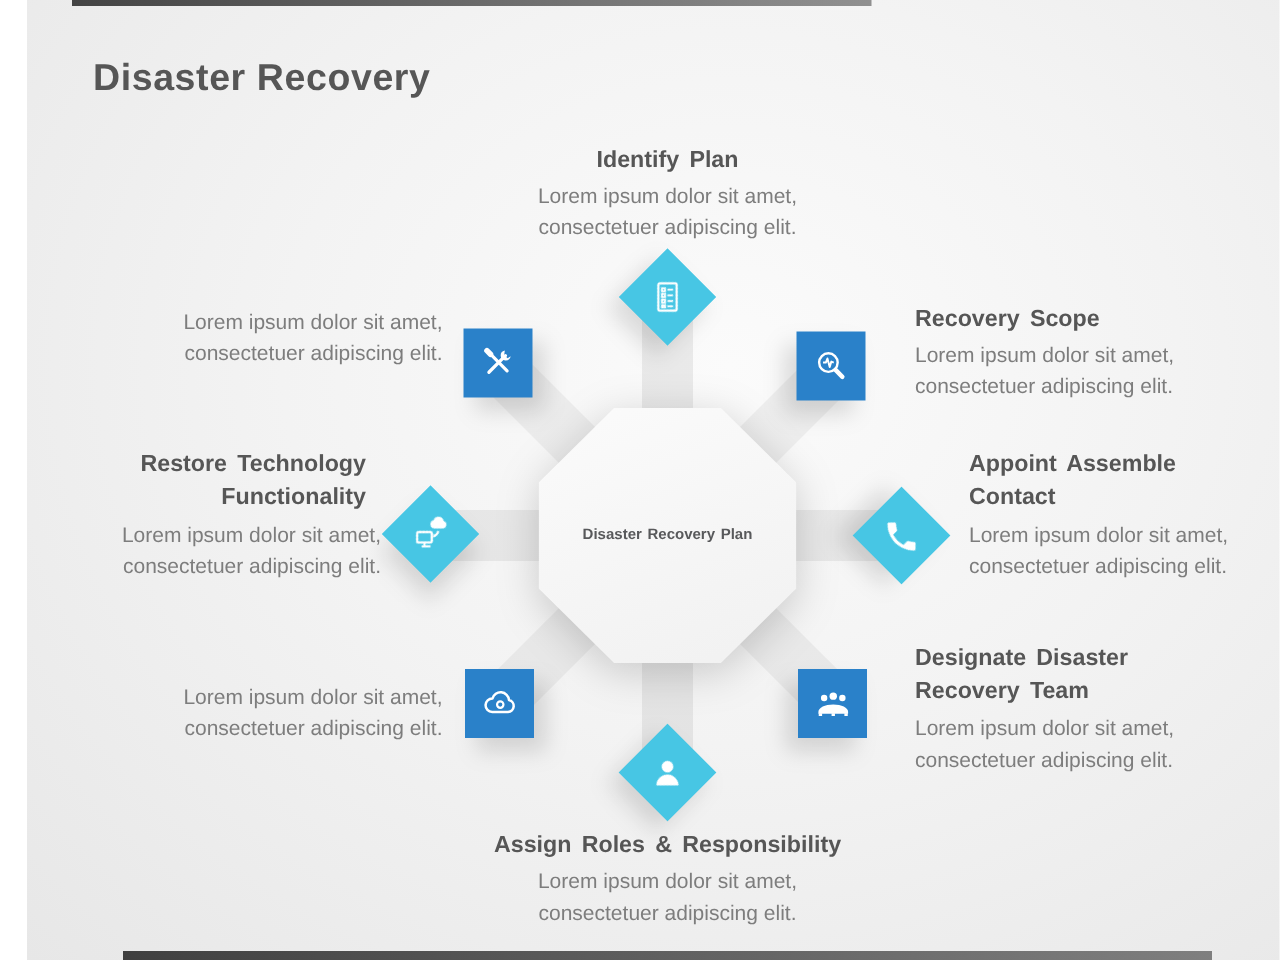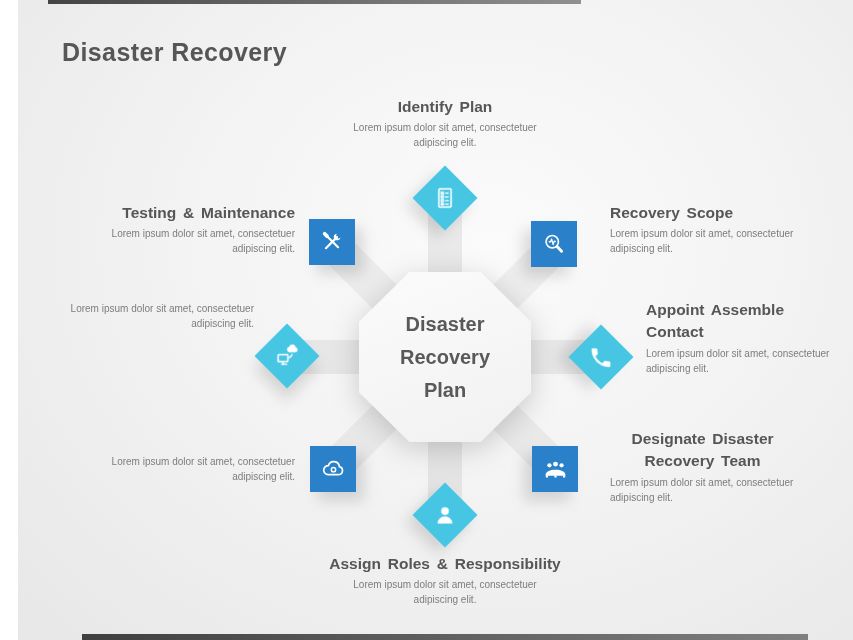--- a/index.html
+++ b/index.html
@@ -30,38 +30,38 @@
     position:absolute;left:341px;top:272px;width:172px;height:170px;
     filter:drop-shadow(0 6px 14px rgba(0,0,0,.18));
   }
   .octagon-shape{
     width:100%;height:100%;
     background:linear-gradient(160deg,#fbfbfb,#f1f1f1);
     clip-path:polygon(29.3% 0,70.7% 0,100% 29.3%,100% 70.7%,70.7% 100%,29.3% 100%,0 70.7%,0 29.3%);
     display:flex;align-items:center;justify-content:center;
   }
   .octagon-label{
-    width:116px;text-align:center;font-size:20px;font-weight:bold;
+    width:116px;text-align:center;font-size:10px;font-weight:bold;
     color:#58595b;line-height:1.65;word-spacing:1px;
   }
   
   .tile{position:absolute;width:46px;height:46px;display:flex;
         align-items:center;justify-content:center;}
   .tile svg{display:block;}
   .tile-diamond{background:#47c6e4;transform:rotate(45deg);}
   .tile-diamond .glyph{transform:rotate(-45deg);display:flex;}
   .tile-square{background:#2a81c9;}
   .sh-dr{filter:drop-shadow(8px 9px 7px rgba(0,0,0,.13));}
   .sh-dl{filter:drop-shadow(-8px 9px 7px rgba(0,0,0,.13));}
   .sh-d {filter:drop-shadow(0 10px 7px rgba(0,0,0,.13));}
   
   .node{position:absolute;}
   .node h3{margin:0;font-size:15.5px;font-weight:bold;color:#565656;
            line-height:1.45;word-spacing:2.5px;}
-  .node p{margin:2px 0 0;font-size:10px;color:#7d7d7d;line-height:1.5;width:205px;}
+  .node p{margin:2px 0 0;font-size:14px;color:#7d7d7d;line-height:1.5;width:205px;}
   .align-r{text-align:right;}
   .align-r p{margin-left:auto;}
   .align-c{text-align:center;}
   .align-c p{margin-left:auto;margin-right:auto;}
   .nowrap{white-space:nowrap;}
 </style>
 </head>
 <body>
 
 <div class="slide">
@@ -177,35 +177,35 @@
     <h3 class="nowrap">Recovery Scope</h3>
     <p>Lorem ipsum dolor sit amet, consectetuer adipiscing elit.</p>
   </div>
 
   <div class="node" style="left:628px;top:299px;">
     <h3 style="width:175px;">Appoint Assemble Contact</h3>
     <p>Lorem ipsum dolor sit amet, consectetuer adipiscing elit.</p>
   </div>
 
   <div class="node" style="left:592px;top:428px;">
-    <h3 style="width:185px;text-align:center;">Designate Disaster Recovery Team</h3>
+    <h3 style="width:185px;">Designate Disaster Recovery Team</h3>
     <p>Lorem ipsum dolor sit amet, consectetuer adipiscing elit.</p>
   </div>
 
   <div class="node align-c" style="left:277px;top:553px;width:300px;">
     <h3 class="nowrap">Assign Roles &amp; Responsibility</h3>
     <p>Lorem ipsum dolor sit amet, consectetuer adipiscing elit.</p>
   </div>
 
   <div class="node align-r" style="right:576px;top:452px;width:245px;">
     <p>Lorem ipsum dolor sit amet, consectetuer adipiscing elit.</p>
   </div>
 
   <div class="node align-r" style="right:627px;top:299px;width:195px;">
+    <h3>Restore Technology Functionality</h3>
     <p>Lorem ipsum dolor sit amet, consectetuer adipiscing elit.</p>
   </div>
 
   <div class="node align-r" style="right:576px;top:202px;width:245px;">
-    <h3 class="nowrap">Testing &amp; Maintenance</h3>
     <p>Lorem ipsum dolor sit amet, consectetuer adipiscing elit.</p>
   </div>
 
 </div>
 
 </body></html>

